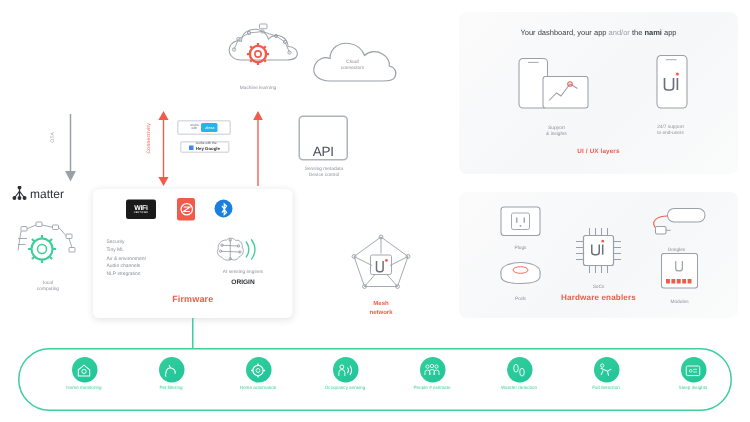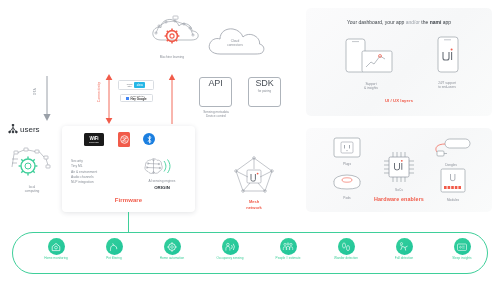--- a/index.html
+++ b/index.html
@@ -34,21 +34,21 @@
   
   .chip {
     background:#fff; border:0.4px solid #d9dde2; border-radius:1.5px;
     display:flex; align-items:center; justify-content:center;
     font-size:2.6px; color:#3b4147;
   }
 
   
   .sq-box {
     border:0.7px solid #aeb4bb; border-radius:3px; background:#fff;
-    display:flex; flex-direction:column; align-items:center; justify-content:flex-start;
+    display:flex; flex-direction:column; align-items:center; justify-content:flex-end;
   }
   .sq-title { font-size:9px; color:#4a5058; letter-spacing:-0.2px; }
   .sq-sub { font-size:3px; color:#8a8f98; margin-top:0.5px;}
 
   
   .panel {
     background:linear-gradient(135deg,#fbfbfc 0%,#f6f7f8 55%,#fafbfb 100%);
     border-radius:5px;
   }
   .panel-title { font-size:4.2px; color:#f15b4a; text-align:center; font-weight:bold; letter-spacing:.1px;}
@@ -164,38 +164,34 @@
                C59.5 19 61 22.5 59 25.8 C57.6 28 54 28 51 28 Z" fill="#fff" stroke="#9aa0a8" stroke-width="0.8"></path>
     </svg>
     <div class="lbl-sm" style="position:absolute; left:0; right:0; top:13px;">Cloud<br>connectors</div>
   </div>
 
   <div class="abs sq-box" style="left:199px; top:77px; width:33px; height:30px;">
     <span class="sq-title">API</span>
   </div>
   <div class="abs lbl-sm" style="left:190px; top:110px; width:52px;">Sensing metadata<br>Device control</div>
 
-  <div class="abs sq-box" style="left:248px; top:77px; width:33px; height:30px;">
-    <span class="sq-title">SDK</span>
-    <span class="sq-sub">for pairing</span>
-  </div>
 
   <div class="abs" style="left:8px; top:124px; display:flex; align-items:center; gap:2px;">
     <svg width="10" height="10" viewBox="0 0 10 10">
       <g stroke="#2b3036" stroke-width="0.8" fill="none">
         <line x1="5" y1="1" x2="5" y2="8"></line>
         <line x1="5" y1="3.5" x2="1.6" y2="8"></line>
         <line x1="5" y1="3.5" x2="8.4" y2="8"></line>
         <circle cx="5" cy="1" r="0.9" fill="#2b3036"></circle>
         <circle cx="1.6" cy="8" r="0.9" fill="#2b3036"></circle>
         <circle cx="8.4" cy="8" r="0.9" fill="#2b3036"></circle>
         <circle cx="5" cy="8" r="0.9" fill="#2b3036"></circle>
       </g>
     </svg>
-    <span style="font-size:8px; color:#2b3036;">users</span>
+    <span style="font-size:8px; color:#2b3036;">matter</span>
   </div>
 
   <div class="abs" style="left:8px; top:145px; width:50px;">
     <svg width="50" height="36" viewBox="0 0 50 36">
       <g stroke="#9aa0a8" stroke-width="0.6" fill="none">
         <rect x="6" y="6" width="4" height="3" rx="0.5"></rect>
         <rect x="16" y="3" width="4" height="3" rx="0.5"></rect>
         <rect x="27" y="5" width="4" height="3" rx="0.5"></rect>
         <rect x="36" y="11" width="4" height="3" rx="0.5"></rect>
         <rect x="38" y="20" width="4" height="3" rx="0.5"></rect>

